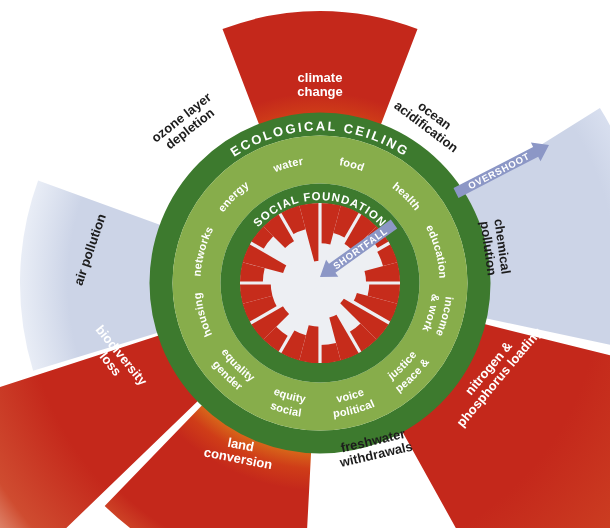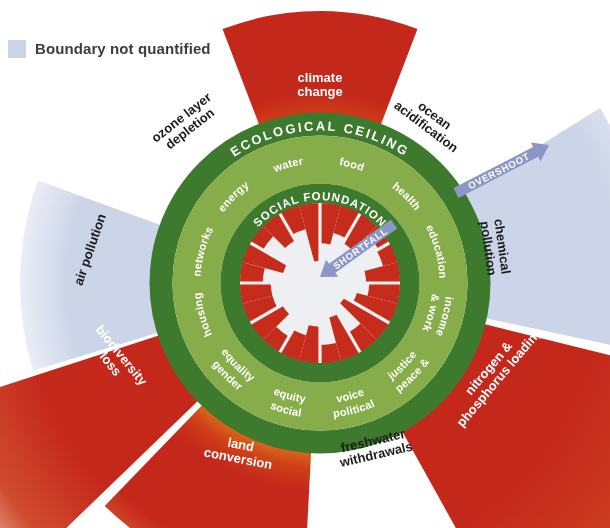--- a/index.html
+++ b/index.html
@@ -10,24 +10,20 @@
   .legend-swatch{width:18px;height:18px;margin-right:9px;flex:0 0 auto;}
   .legend-label{font-size:15px;font-weight:700;color:#3d3d3d;letter-spacing:0.1px;}
   svg text{font-family:"Liberation Sans", sans-serif;}
 </style>
 </head>
 <body>
 
 <div class="stage">
 
   <div class="legend">
-    <div class="legend-row">
-      <span class="legend-swatch" style="background: rgb(204, 212, 232);"></span>
-      <span class="legend-label">Boundary not quantified</span>
-    </div>
   </div>
 
   <svg id="doughnut" width="610" height="528" viewBox="0 0 610 528">
       <defs>
         <radialGradient id="g-climate-change" gradientUnits="userSpaceOnUse" cx="320" cy="283" r="272">
           <stop offset="0.55" stop-color="#d96c1a" stop-opacity="1"></stop>
           <stop offset="0.62" stop-color="#cf3d18" stop-opacity="1"></stop>
           <stop offset="0.7" stop-color="#c4281b" stop-opacity="1"></stop>
           <stop offset="1" stop-color="#c4281b" stop-opacity="1"></stop>
         </radialGradient>

